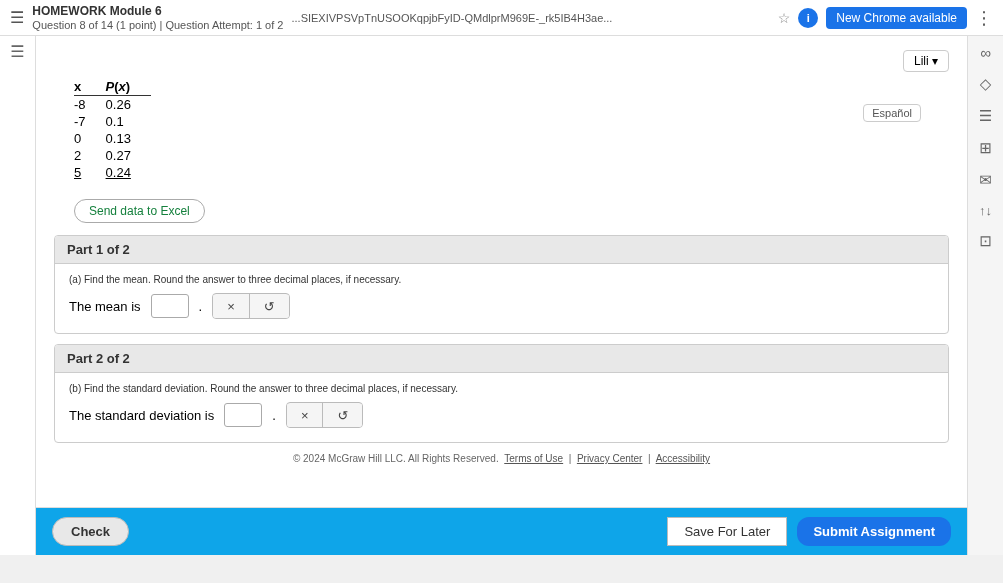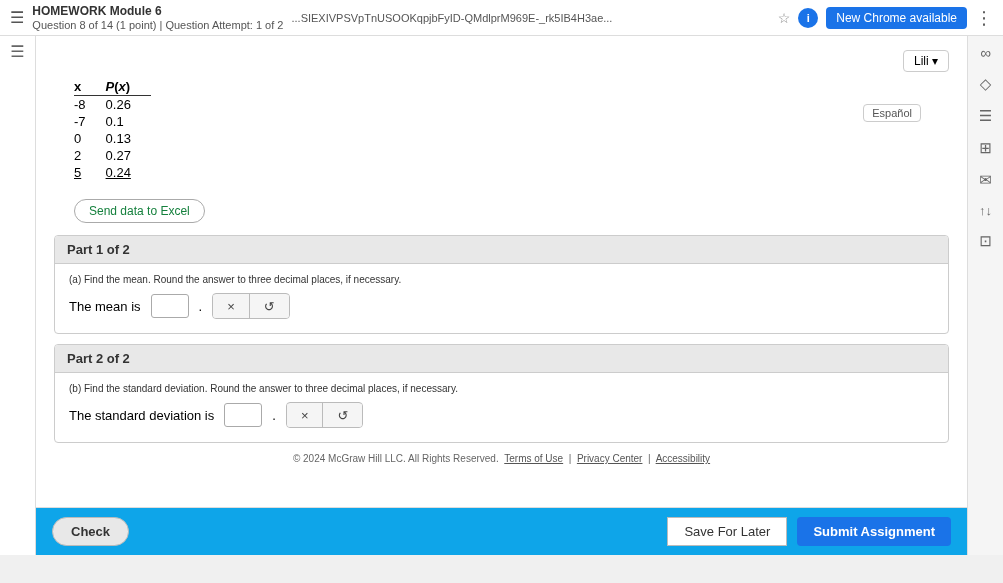--- a/index.html
+++ b/index.html
@@ -256,21 +256,21 @@
       border: 1px solid #bbb;
       border-radius: 0;
       padding: 6px 16px;
       font-size: 13px;
       cursor: pointer;
       color: #333;
     }
     .submit-btn {
       background: #1a73e8;
       border: none;
-      border-radius: 4px;
+      border-radius: 12px;
       padding: 6px 16px;
       font-size: 13px;
       cursor: pointer;
       color: #fff;
       font-weight: bold;
     }
 
     
     .copyright-bar {
       font-size: 10px;

